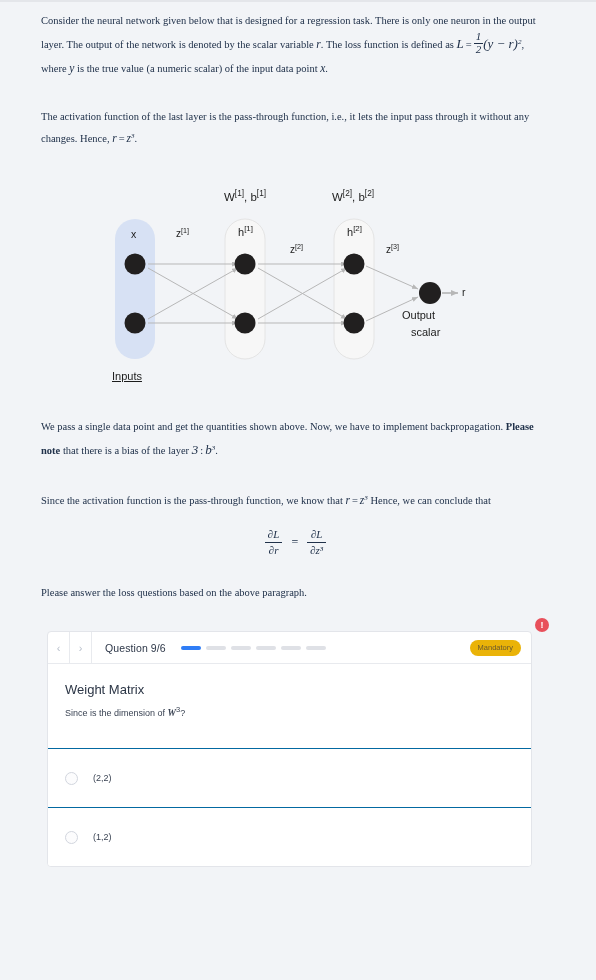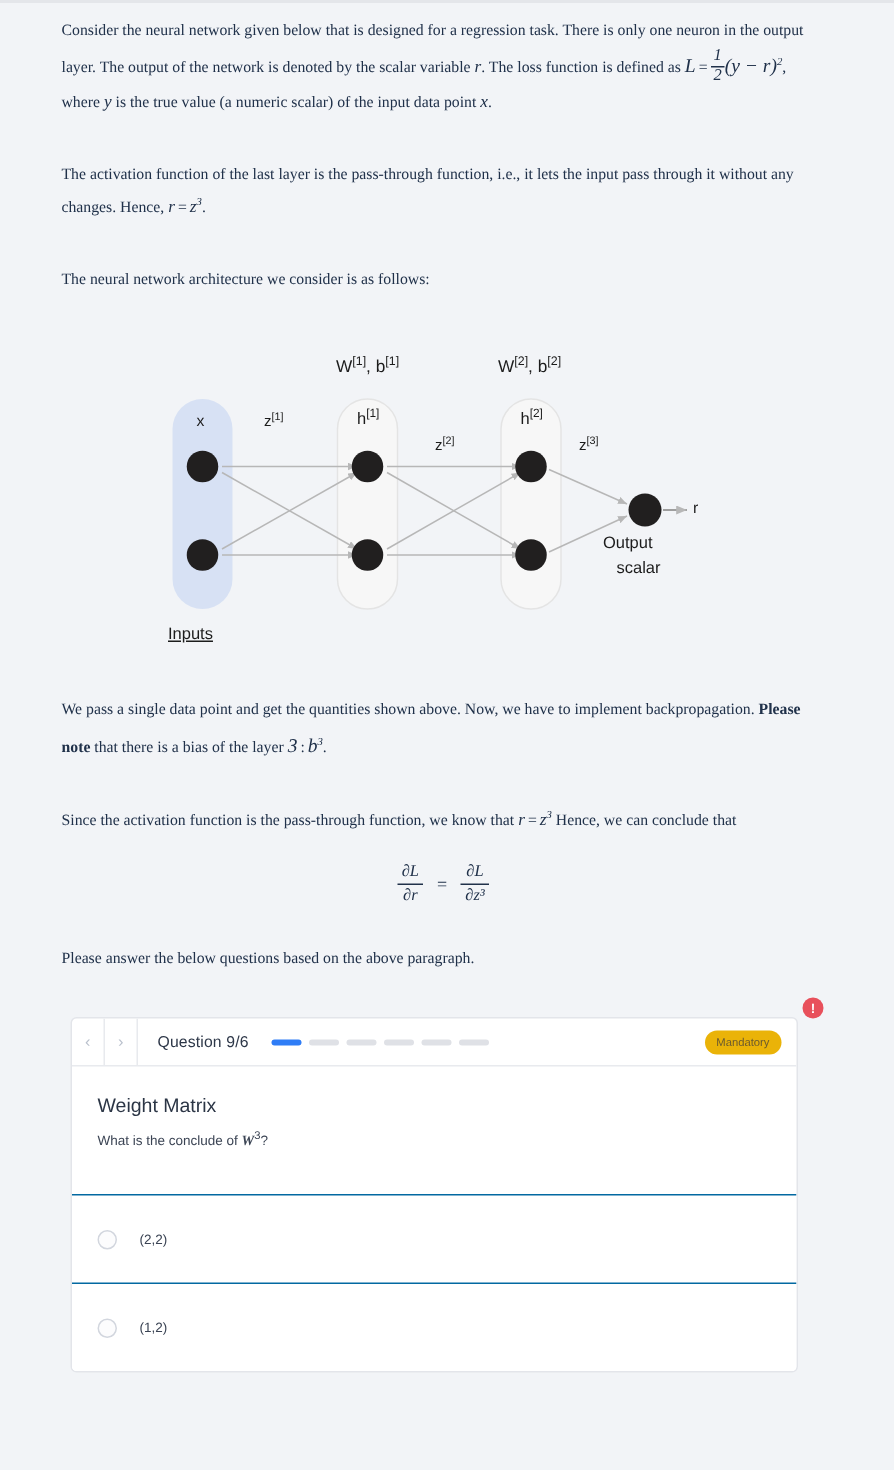--- a/index.html
+++ b/index.html
@@ -133,21 +133,20 @@
 
   <div class="prose">
     <div class="para first">
       <span>Consider the neural network given below that is designed for a regression task. There is only one neuron in the output layer. The output of the network is denoted by the scalar variable </span><span class="mi">r</span><span>. The loss function is defined as </span><span class="mbig">L</span><span class="op">=</span><span class="frac"><span class="num">1</span><span class="den">2</span></span><span class="mbig">(y − r)</span><sup class="e">2</sup><span>, where </span><span class="mi">y</span><span> is the true value (a numeric scalar) of the input data point </span><span class="mi">x</span><span>.</span>
     </div>
 
     <div class="para">
       <span>The activation function of the last layer is the pass-through function, i.e., it lets the input pass through it without any changes. Hence, </span><span class="mi">r</span><span class="op">=</span><span class="mi">z</span><sup class="e">3</sup><span>.</span>
     </div>
 
-    <div class="para">The neural network architecture we consider is as follows:</div>
   </div>
 
   <div class="diagram">
     <svg width="596" height="240" viewBox="0 0 596 240">
       <defs>
         <marker id="ah" markerWidth="7" markerHeight="7" refX="6" refY="2.5" orient="auto">
           <path d="M0,0 L6,2.5 L0,5 z" fill="#b7b7b7"></path>
         </marker>
       </defs>
 
@@ -221,21 +220,21 @@
     <div class="eqline">
       <span class="eqfrac">
         <span class="num">∂L</span>
         <span class="den">∂r</span>
       </span><span class="eqeq">=</span><span class="eqfrac">
         <span class="num">∂L</span>
         <span class="den">∂z³</span>
       </span>
     </div>
 
-    <div class="para" style="margin-top:26px; margin-bottom:28px;">Please answer the below questions based on the above paragraph.</div>
+    <div class="para" style="margin-top:26px; margin-bottom:28px;">Please answer the loss questions based on the above paragraph.</div>
   </div>
 
   <div class="qwrap">
     <div class="alert-dot">!</div>
 
     <div class="qcard">
       <div class="qhead">
         <div class="navbtn">‹</div>
         <div class="navbtn">›</div>
         <div class="qnum">Question 9/6</div>
@@ -245,21 +244,21 @@
           <div class="seg"></div>
           <div class="seg"></div>
           <div class="seg"></div>
           <div class="seg"></div>
         </div>
         <div class="mandatory">Mandatory</div>
       </div>
 
       <div class="qbody">
         <div class="qtitle">Weight Matrix</div>
-        <div class="qtext"><span>What is the conclude of </span><span class="mi">W</span><sup>3</sup><span>?</span></div>
+        <div class="qtext"><span>Since is the dimension of </span><span class="mi">W</span><sup>3</sup><span>?</span></div>
       </div>
 
       <div class="opt">
         <div class="radio"></div>
         <div class="optlabel">(2,2)</div>
       </div>
       <div class="opt">
         <div class="radio"></div>
         <div class="optlabel">(1,2)</div>
       </div>

